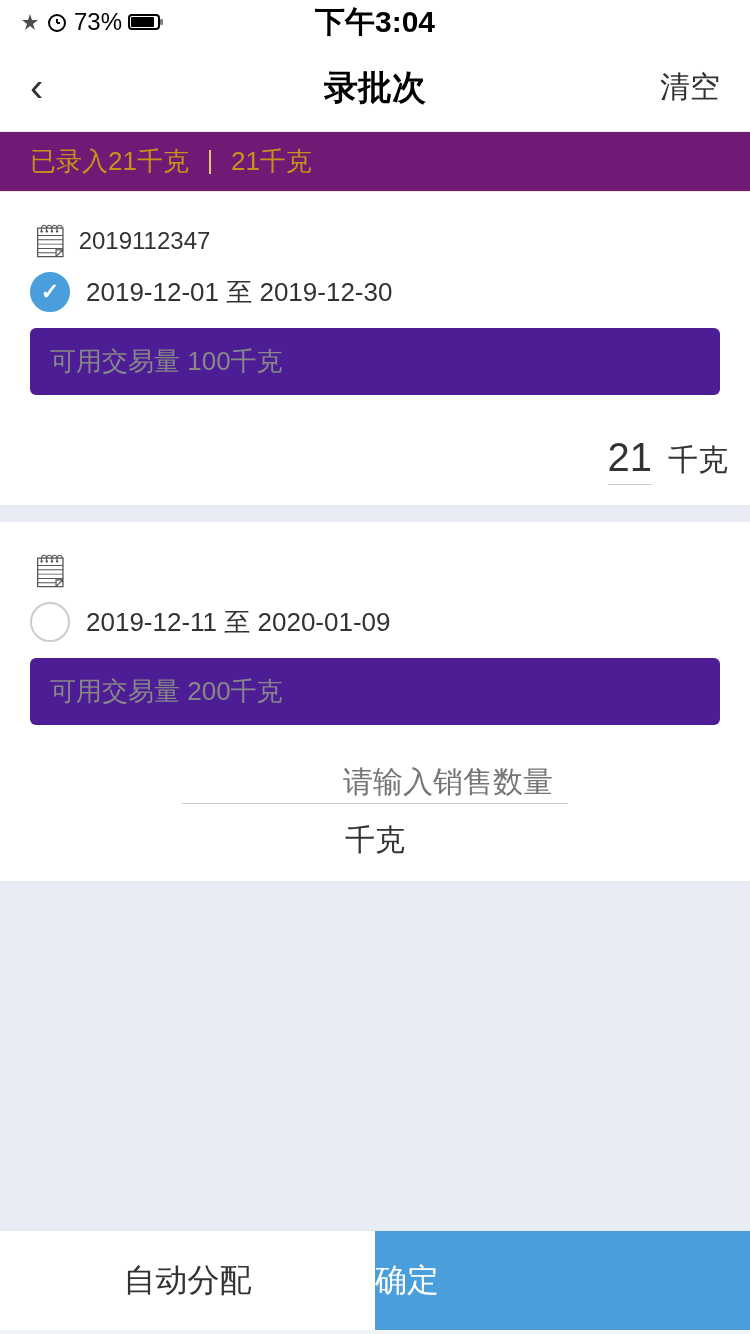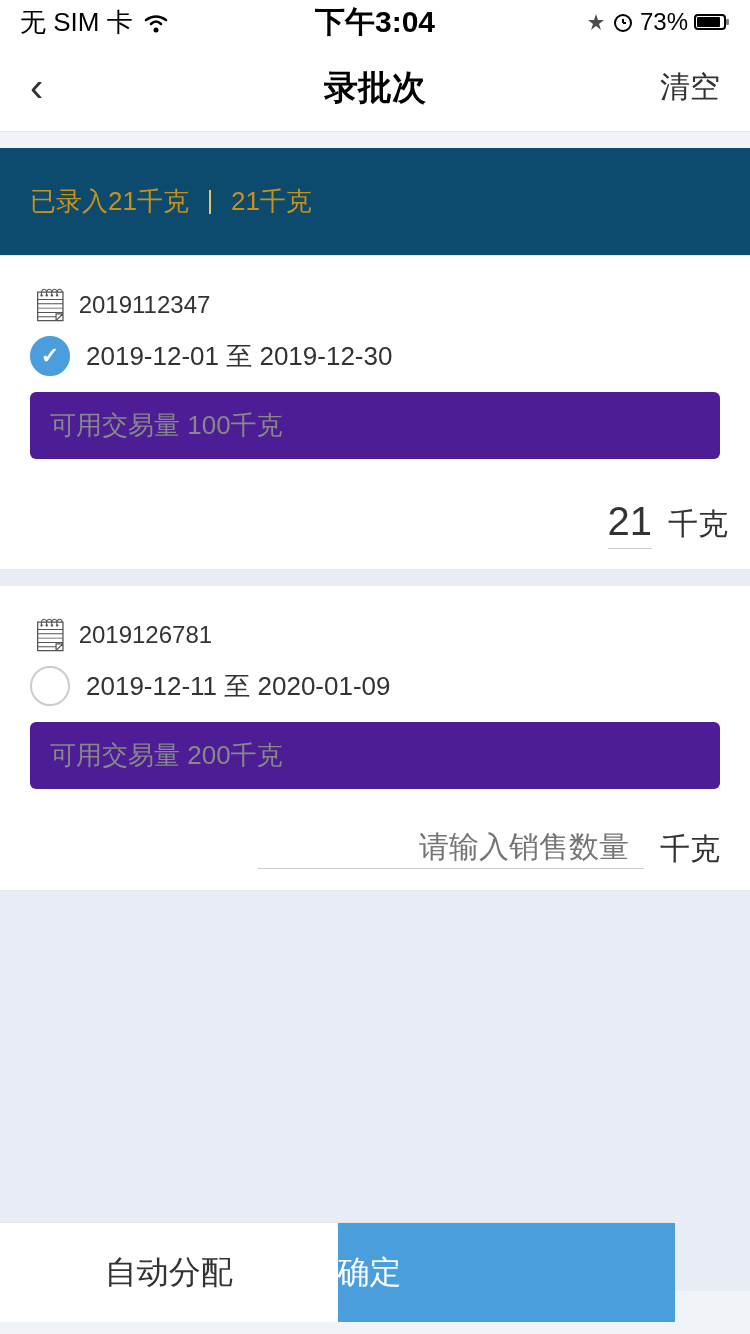--- a/index.html
+++ b/index.html
@@ -73,27 +73,26 @@
     }
     .nav-clear {
       font-size: 30px;
       color: #333;
       cursor: pointer;
     }
 
     
     .info-banner {
       width: 750px;
-      background: #0c4a6e;
-      padding: 36px 30px;
+      background: #701a75;
+      padding: 12px 30px;
       display: flex;
       align-items: center;
       gap: 20px;
       border-bottom: 1px solid #f0e8d0;
-      margin-top: 16px;
     }
     .info-banner-label {
       font-size: 26px;
       color: #c8921a;
     }
     .info-banner-divider {
       width: 2px;
       height: 24px;
       background: #e0c870;
     }
@@ -200,20 +199,21 @@
     }
 
     
     .input-row {
       display: flex;
       align-items: center;
       justify-content: flex-end;
       padding: 20px 30px;
       gap: 16px;
       border-bottom: 1px solid #e8e8e8;
+      flex-direction: column;
     }
     .quantity-input {
       border: none;
       outline: none;
       font-size: 30px;
       color: #ccc;
       text-align: right;
       background: transparent;
       min-width: 200px;
       border-bottom: 1px solid #ccc;
@@ -227,23 +227,23 @@
     
     .gray-area {
       background: #e8ecf5;
       height: 400px;
       width: 750px;
     }
 
     
     .bottom-bar {
       position: fixed;
-      bottom: 12px;
+      bottom: 4px;
       left: 0;
-      width: 675px;
+      width: 750px;
       height: 100px;
       display: flex;
       background: #bef264;
       border-top: 1px solid #e5e5e5;
     }
     .btn-auto {
       flex: 1;
       background: #fff;
       border: none;
       font-size: 32px;
@@ -262,29 +262,20 @@
       cursor: pointer;
       display: flex;
       align-items: center;
       justify-content: flex-start;
     }
   </style>
 </head>
 <body>
 
 <div class="status-bar">
-  <div class="status-left">
-    <span>无 SIM 卡</span>
-    <svg width="30" height="22" viewBox="0 0 30 22">
-      <path d="M15 18 Q15 18 15 18" stroke="#000" stroke-width="3" fill="none"></path>
-      <path d="M10 13 Q15 8 20 13" stroke="#000" stroke-width="2.5" fill="none" stroke-linecap="round"></path>
-      <path d="M5 9 Q15 2 25 9" stroke="#000" stroke-width="2.5" fill="none" stroke-linecap="round"></path>
-      <circle cx="15" cy="19" r="2.5" fill="#000"></circle>
-    </svg>
-  </div>
   <div class="status-center">下午3:04</div>
   <div class="status-right">
     <svg width="20" height="20" viewBox="0 0 20 20">
       <path d="M10 2 L12 8 L18 8 L13 12 L15 18 L10 14 L5 18 L7 12 L2 8 L8 8 Z" fill="#000" opacity="0.7"></path>
     </svg>
     <svg width="22" height="22" viewBox="0 0 22 22">
       <circle cx="11" cy="12" r="8" stroke="#000" stroke-width="2" fill="none"></circle>
       <line x1="11" y1="8" x2="11" y2="12" stroke="#000" stroke-width="2"></line>
       <line x1="11" y1="12" x2="14" y2="12" stroke="#000" stroke-width="2"></line>
     </svg>
@@ -329,21 +320,20 @@
     <span class="quantity-unit">千克</span>
   </div>
 </div>
 
 <div class="section-divider"></div>
 
 <div class="card">
   <div class="batch-item">
     <div class="batch-id-row">
       <span class="batch-icon">🗒</span>
-      <span class="batch-id">2019126781</span>
     </div>
     <div class="batch-date-row">
       <div class="radio-circle"></div>
       <span class="batch-date">2019-12-11 至 2020-01-09</span>
     </div>
     <div class="batch-available">可用交易量 200千克</div>
   </div>
 
   <div class="input-row">
     <input class="quantity-input" type="number" placeholder="请输入销售数量" style="">

